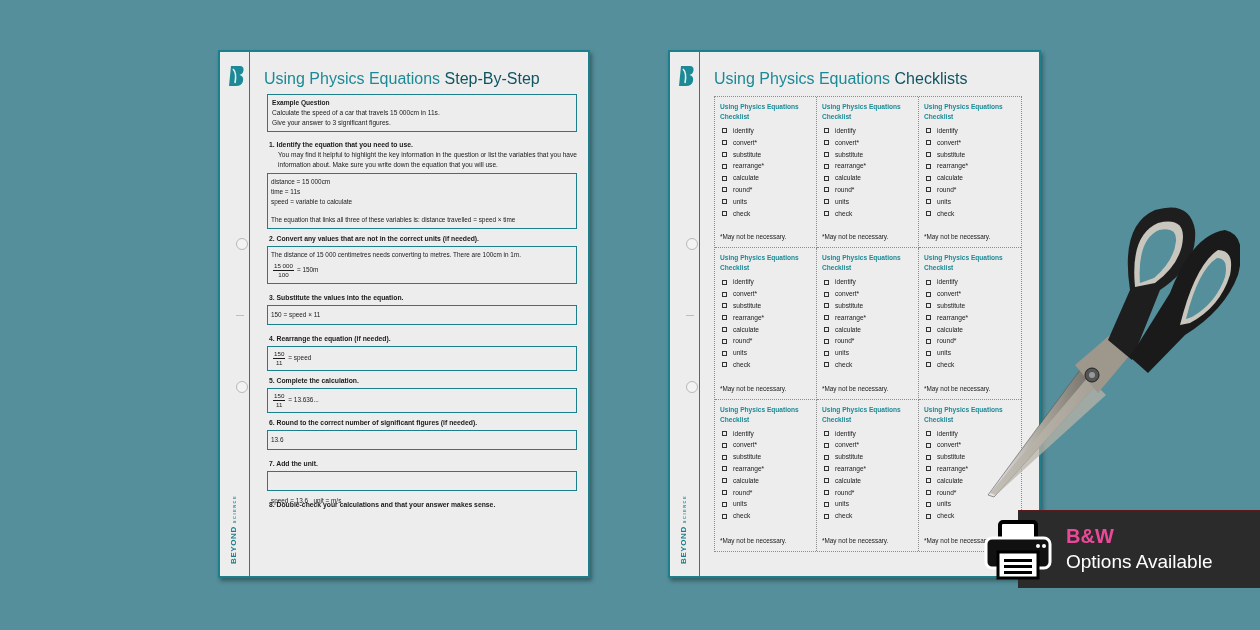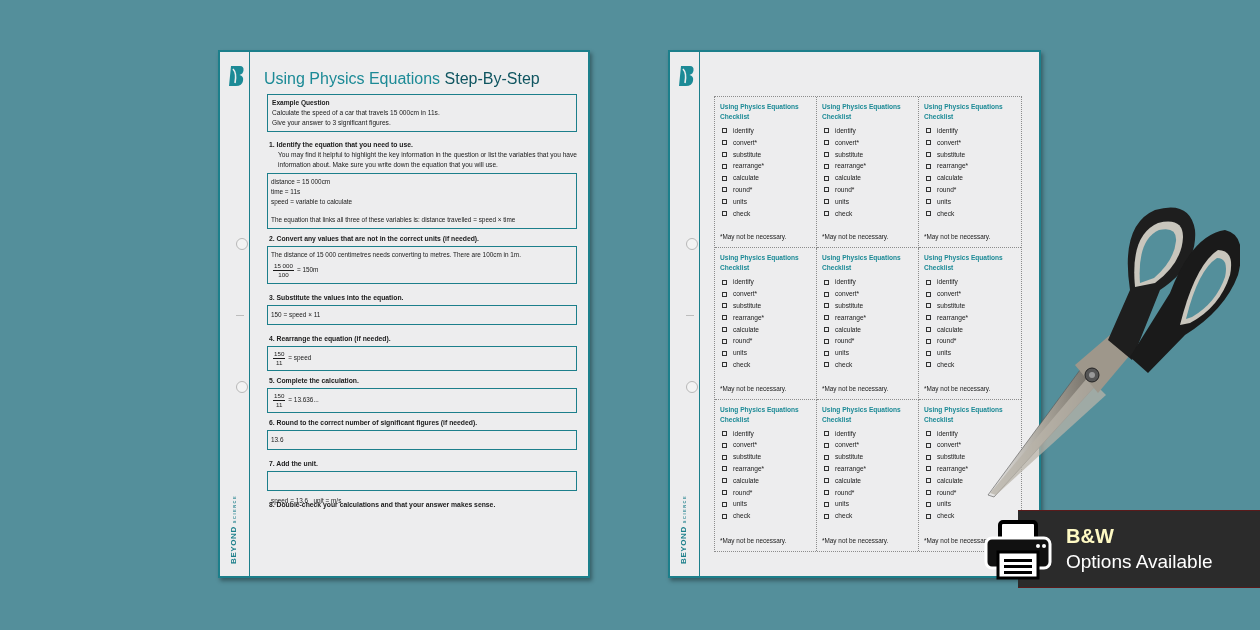--- a/index.html
+++ b/index.html
@@ -69,21 +69,21 @@
   .card-note { position: absolute; left: 5px; bottom: 7px; font-size: 6.4px; color: #1a1a1a; }
 
   
   #scissors { position: absolute; left: 980px; top: 195px; width: 260px; height: 310px; }
 
   
   #bw-banner {
     position: absolute; left: 1018px; top: 510px; width: 242px; height: 78px;
     background: #2b2b2b; border-top: 1px solid #5a1a1a; border-bottom: 1px solid #5a1a1a;
   }
-  #bw-title { position: absolute; left: 48px; top: 14px; color: #fef9c3; font-weight: bold; font-size: 20px; }
+  #bw-title { position: absolute; left: 48px; top: 14px; color: #ec4899; font-weight: bold; font-size: 20px; }
   #bw-sub { position: absolute; left: 48px; top: 40px; color: #fff; font-size: 19px; white-space: nowrap; text-align: right; }
   #printer-icon { position: absolute; left: 982px; top: 518px; width: 72px; height: 64px; }
 </style>
 </head>
 <body>
 
 <div class="sheet" id="sheet-left">
   <div class="margin-line"></div>
   <svg class="logo" viewBox="0 0 17 22">
     <path d="M3 1 L12 1 Q16 1 15.5 5.5 Q15 9 11.5 10 Q16 11 15 16 Q14 21 8 21 L1 21 Z" fill="#1c8a96"></path>
@@ -169,20 +169,23 @@
     <path d="M3 1 L12 1 Q16 1 15.5 5.5 Q15 9 11.5 10 Q16 11 15 16 Q14 21 8 21 L1 21 Z" fill="#1c8a96"></path>
     <path d="M5 4 Q9 8 7 18" stroke="#ededee" stroke-width="1.6" fill="none"></path>
   </svg>
   <div class="hole" style="top:186px"></div>
   <div class="tick-mark" style="top:263px"></div>
   <div class="hole" style="top:329px"></div>
   <div class="brand-vertical">
     <span>BEYOND</span><span class="small">SCIENCE</span>
   </div>
 
+  <div class="sheet-title">
+    <span>Using Physics Equations </span><b>Checklists</b>
+  </div>
 
   <div class="grid" id="checklist-grid">
       <div class="card">
         <div class="card-title">
           <div>Using Physics Equations</div>
           <div>Checklist</div>
         </div>
         <ul class="card-list">
           <li>
             <span class="cbox"></span>

